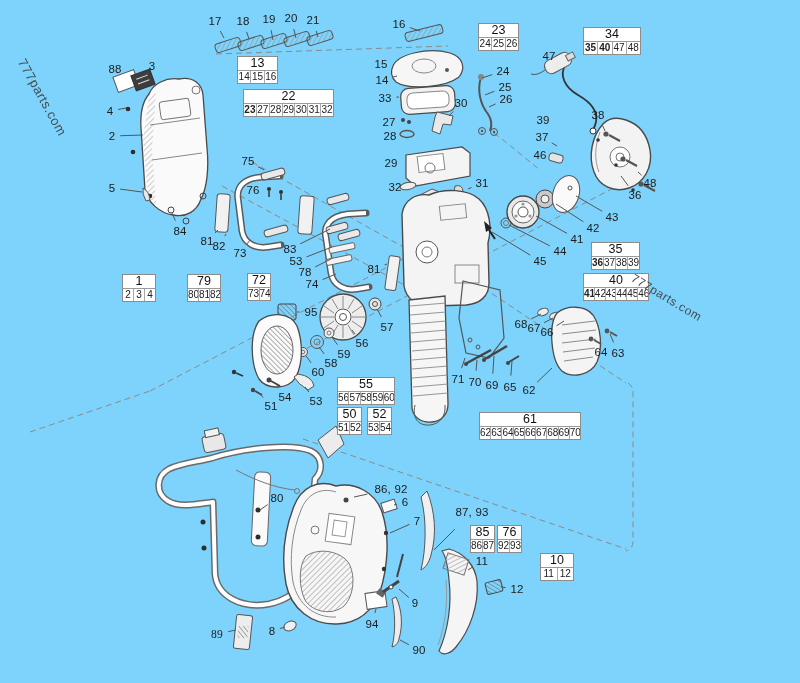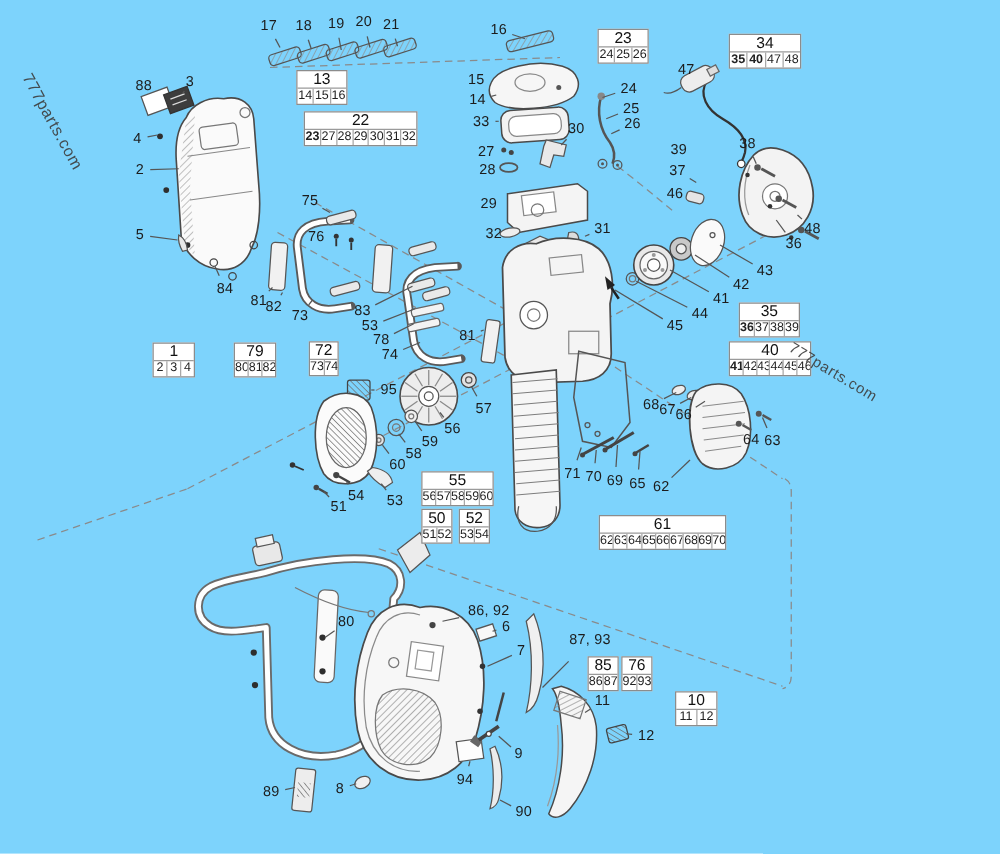--- a/index.html
+++ b/index.html
@@ -507,21 +507,21 @@
       <span class="plabel" style="left: 277px; top: 498px; color: rgb(28, 28, 28);">80</span>
       <span class="plabel" style="left: 391px; top: 489px; color: rgb(28, 28, 28);">86, 92</span>
       <span class="plabel" style="left: 405px; top: 502px; color: rgb(28, 28, 28);">6</span>
       <span class="plabel" style="left: 417px; top: 521px; color: rgb(28, 28, 28);">7</span>
       <span class="plabel" style="left: 472px; top: 512px; color: rgb(28, 28, 28);">87, 93</span>
       <span class="plabel" style="left: 482px; top: 561px; color: rgb(28, 28, 28);">11</span>
       <span class="plabel" style="left: 517px; top: 589px; color: rgb(28, 28, 28);">12</span>
       <span class="plabel" style="left: 415px; top: 603px; color: rgb(28, 28, 28);">9</span>
       <span class="plabel" style="left: 372px; top: 624px; color: rgb(28, 28, 28);">94</span>
       <span class="plabel" style="left: 419px; top: 650px; color: rgb(28, 28, 28); text-align: right;">90</span>
-      <span class="plabel" style="left: 217px; top: 634px; color: rgb(28, 28, 28);">89</span>
+      <span class="plabel" style="left: 217px; top: 634px; color: rgb(28, 28, 28); font-family: Liberation Serif, serif;">89</span>
       <span class="plabel" style="left: 272px; top: 631px; color: rgb(28, 28, 28);">8</span>
     </div>
 <div id="tables">
       <div class="rtable" style="left: 237px; top: 56px; width: 41px; border-color: rgb(140, 140, 140);">
         <div class="hd">13</div>
         <div class="cells">
           <div class="cell">14</div>
           <div class="cell">15</div>
           <div class="cell">16</div>
         </div>

